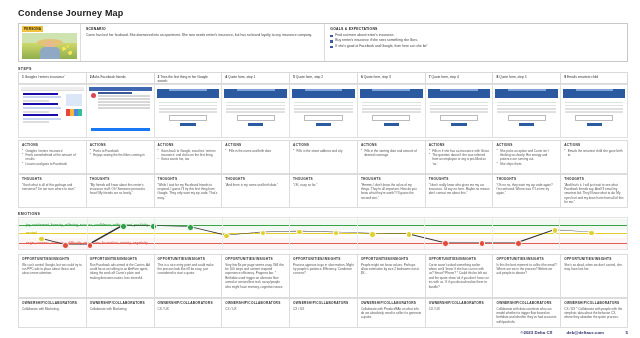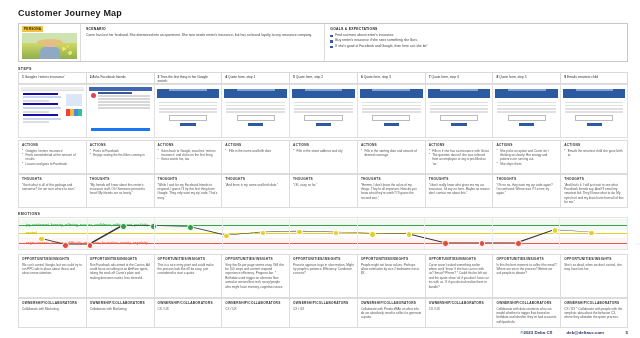--- a/index.html
+++ b/index.html
@@ -163,21 +163,21 @@
     display:flex;justify-content:flex-end;align-items:center;gap:14px;
     font-size:4.4px;color:#2a2f6b;font-weight:bold;
   }
   .footer .pg{min-width:10px;text-align:right;}
 </style>
 </head>
 <body>
 
 <div class="page">
 
-  <div class="title">Customer Journey Map</div>
+  <div class="title">Condense Journey Map</div>
 
   <div class="persona-strip">
     <div class="persona-cell">
       <span class="persona-tag">PERSONA</span>
       <div class="persona-photo">
         <div class="sky"></div>
           <div class="hat"></div>
           <div class="head"></div>
         <div class="body"></div>
           <div class="flowers"></div>

